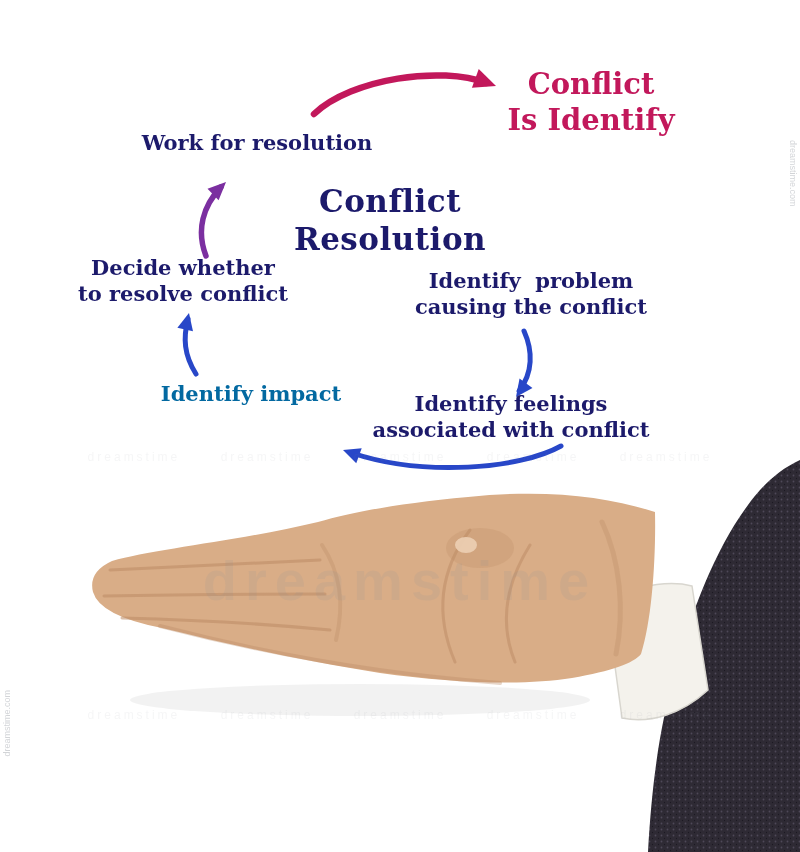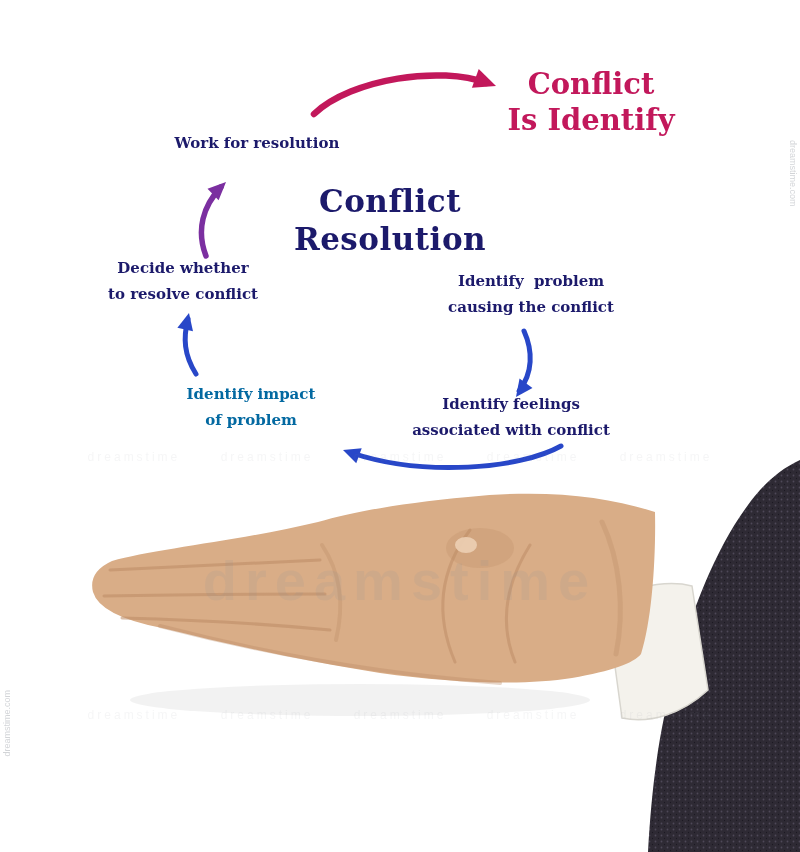--- a/index.html
+++ b/index.html
@@ -4,21 +4,21 @@
 <style>
   html,body{margin:0;padding:0;background:#ffffff;}
   .stage{
     position:relative;width:800px;height:852px;margin:0 auto;
     background:#ffffff;overflow:hidden;
     font-family:"DejaVu Serif","Liberation Serif",serif;
   }
   .layer{position:absolute;left:0;top:0;}
   .node{
     position:absolute;text-align:center;font-weight:bold;
-    font-size:15px;line-height:26px;z-index:3;
+    font-size:21px;line-height:26px;z-index:3;
   }
   .node span{display:block;white-space:pre;}
   .node-title{font-size:31px;line-height:38px;letter-spacing:.5px;}
   .node-resolved{font-size:29px;line-height:36px;}
   .arrows{z-index:2;}
   .photo{z-index:1;}
   .wm{
     position:absolute;z-index:5;color:#8a8f98;
     font-family:"Liberation Sans","DejaVu Sans",sans-serif;
     pointer-events:none;user-select:none;
@@ -89,21 +89,20 @@
     <span>causing the conflict</span>
   </div>
 
   <div class="node" style="left: 33px; top: 255px; width: 300px; color: rgb(28, 26, 107);">
     <span>Decide whether</span>
     <span>to resolve conflict</span>
   </div>
 
   <div class="node" style="left: 111px; top: 381px; width: 280px; color: #0369a1;">
     <span>Identify impact</span>
-    <span>of problem</span>
   </div>
 
   <div class="node" style="left: 351px; top: 391px; width: 320px; color: rgb(28, 26, 107);">
     <span>Identify feelings</span>
     <span>associated with conflict</span>
   </div>
 
   <svg class="layer photo" width="800" height="852" viewBox="0 0 800 852">
     <defs>
       <pattern id="tweed" width="6" height="6" patternUnits="userSpaceOnUse">

